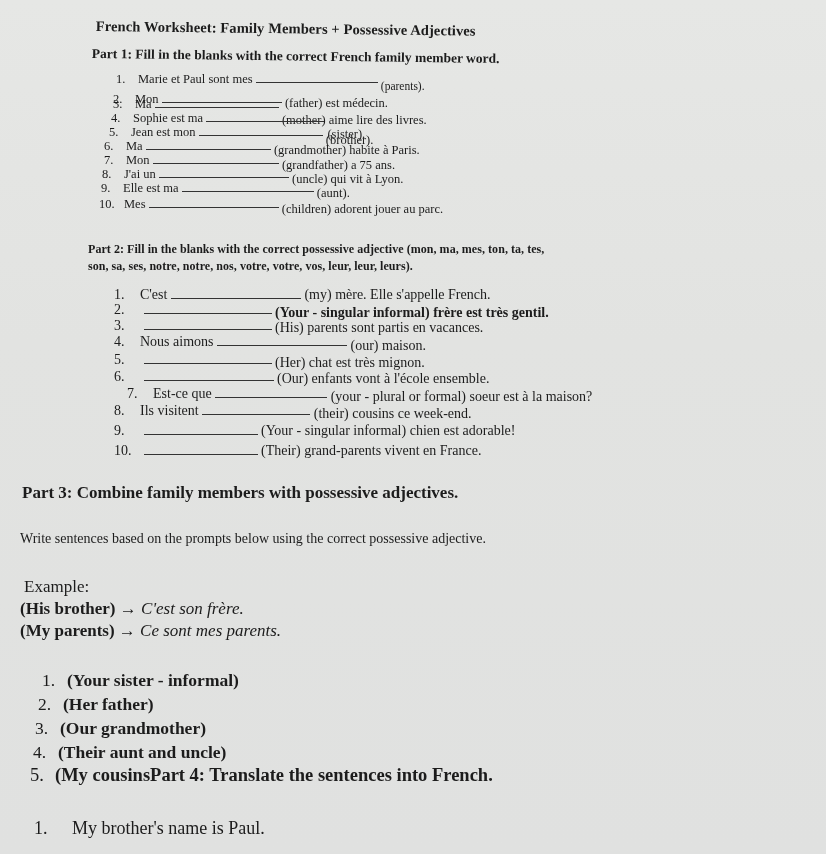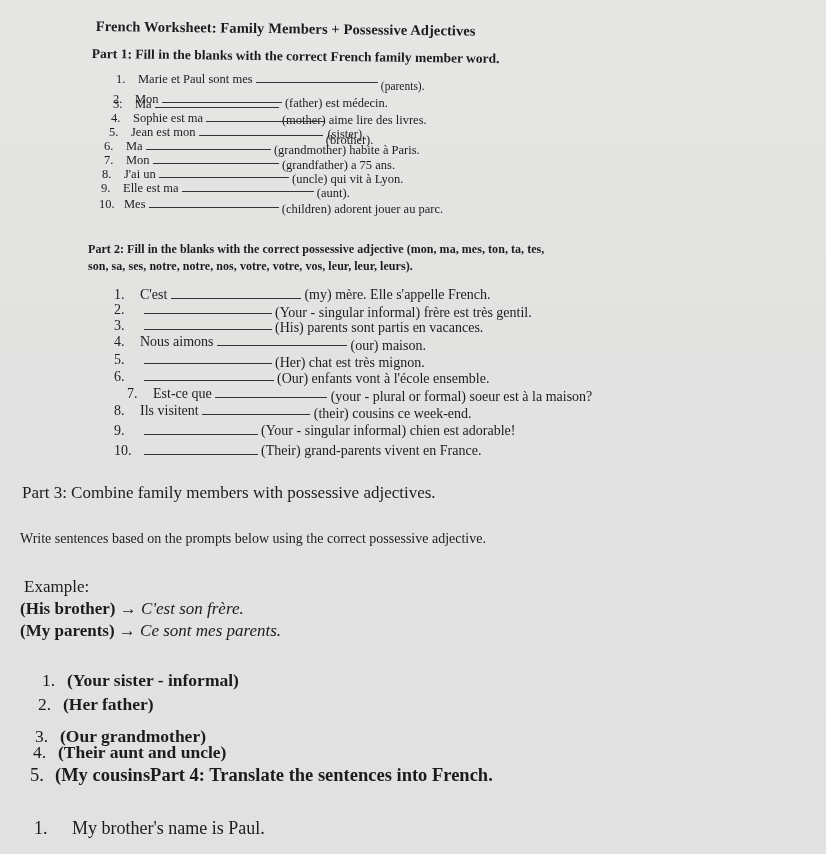--- a/index.html
+++ b/index.html
@@ -34,21 +34,21 @@
     }
 
     .part2-heading {
       left: 88px; top: 241px; font-size: 12px; font-weight: bold; line-height: 17px;
       letter-spacing: 0.05px;
     }
     .p2-row { position: absolute; font-size: 14px; line-height: 16px; white-space: nowrap; }
     .p2-row .num { display: inline-block; width: 26px; }
 
     .part3-heading {
-      left: 22px; top: 483px; font-size: 17px; font-weight: normal;
+      left: 22px; top: 483px; font-size: 17px; font-weight: bold;
     }
     .part3-instr {
       left: 20px; top: 531px; font-size: 14px;
     }
     .example-label { left: 24px; top: 577px; font-size: 17px; }
     .example-row { position: absolute; left: 20px; font-size: 17px; white-space: nowrap; }
     .example-row b { font-weight: bold; }
     .example-row i { font-style: italic; }
 
     .p3-row { position: absolute; font-size: 17.5px; font-weight: bold; white-space: nowrap; }
@@ -125,21 +125,21 @@
 
   <div>
     <div class="p2-row" style="left:114px; top:287px;">
       <span class="num">1.</span><span>C'est</span>
       <span class="blank-line" style="width:130px;"></span>
       <span>(my) mère. Elle s'appelle French.</span>
     </div>
     <div class="p2-row" style="left:114px; top:302px;">
       <span class="num">2.</span>
       <span class="blank-line" style="width:128px;"></span>
-      <span style="position:relative;top:3px;">(Your - singular informal) frère est très gentil.</span>
+      <span style="position:relative;top:3px;font-weight:bold;">(Your - singular informal) frère est très gentil.</span>
     </div>
     <div class="p2-row" style="left:114px; top:318px;">
       <span class="num">3.</span>
       <span class="blank-line" style="width:128px;"></span>
       <span style="position:relative;top:2px;">(His) parents sont partis en vacances.</span>
     </div>
     <div class="p2-row" style="left:114px; top:334px;">
       <span class="num">4.</span><span>Nous aimons</span>
       <span class="blank-line" style="width:130px;"></span>
       <span style="position:relative;top:4px;">(our) maison.</span>
@@ -191,21 +191,21 @@
     <i>Ce sont mes parents.</i>
   </div>
 
   <div>
     <div class="p3-row" style="left:42px; top:670px;">
       <span class="num">1.</span><span>(Your sister - informal)</span>
     </div>
     <div class="p3-row" style="left:38px; top:694px;">
       <span class="num">2.</span><span>(Her father)</span>
     </div>
-    <div class="p3-row" style="left:35px; top:718px;margin-top:8px;">
+    <div class="p3-row" style="left:35px; top:718px;">
       <span class="num">3.</span><span>(Our grandmother)</span>
     </div>
     <div class="p3-row" style="left:33px; top:742px;">
       <span class="num">4.</span><span>(Their aunt and uncle)</span>
     </div>
     <div class="p3-row" style="left:30px; top:765px; font-size:18.5px;">
       <span class="num">5.</span><span>(My cousinsPart 4: Translate the sentences into French.</span>
     </div>
   </div>
 

